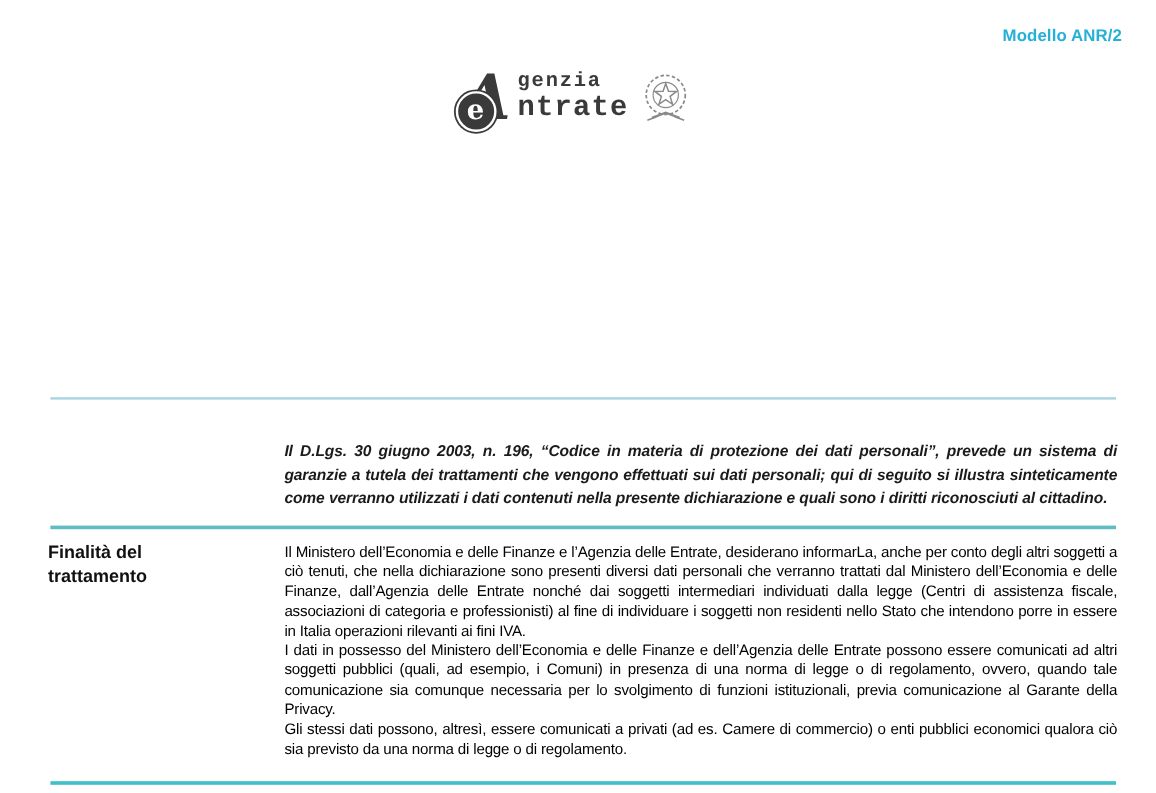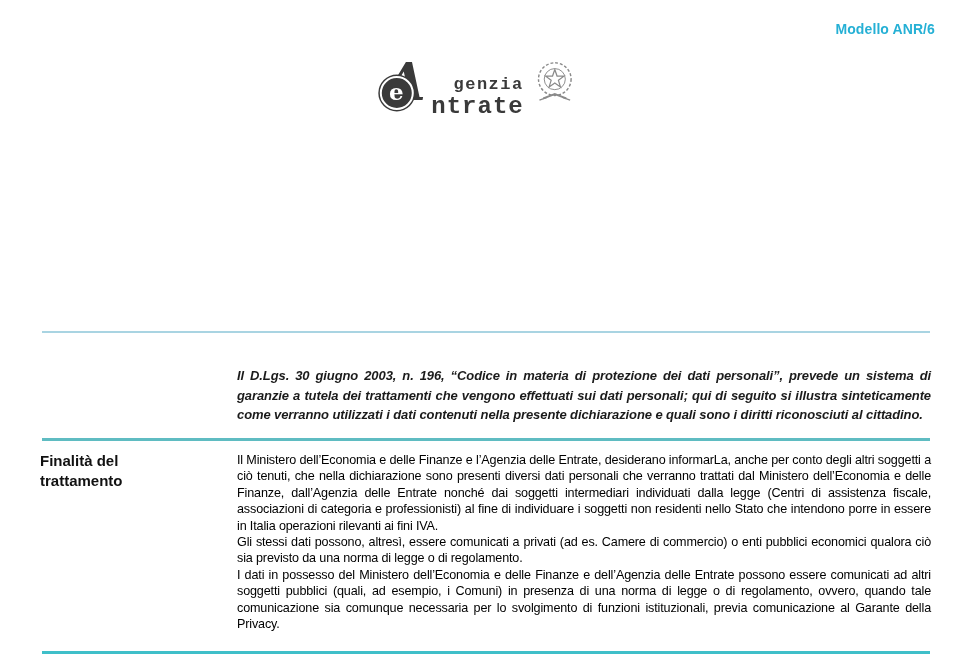--- a/index.html
+++ b/index.html
@@ -43,23 +43,23 @@
     width:30px;height:30px;border-radius:50%;
     background:var(--logo-gray);
     border:2px solid #fff;
     box-shadow:0 0 0 1.5px var(--logo-gray);
     color:#fff;
     font-family:"DejaVu Serif", serif;
     font-weight:700;font-size:23px;line-height:28px;
     text-align:center;
   }
   .wordmark{
-    display:flex;flex-direction:column;margin-left:-2px;margin-top:20px;
+    display:flex;flex-direction:column;margin-left:-2px;margin-top:4px;
     color:var(--logo-gray);
-    font-family:"Liberation Mono", monospace;font-weight:700;text-align:right;
+    font-family:"Liberation Mono", monospace;font-weight:700;
   }
   .logo-line1{font-size:17px;line-height:19px;letter-spacing:1.5px;}
   .logo-line2{font-size:24px;line-height:26px;letter-spacing:1px;}
   .emblem{margin-left:8px;margin-top:2px;}
   
   .title{
     position:absolute;top:186px;left:0;width:100%;
     margin:0;text-align:center;
     font-size:29px;line-height:31px;font-weight:700;
     letter-spacing:-0.5px;
@@ -92,21 +92,21 @@
     font-size:12.6px;line-height:16.4px;
     letter-spacing:-0.15px;
     color:#000000;
   }
 </style>
 </head>
 <body>
 
 <div class="page">
 
-  <div class="modello">Modello ANR/6</div>
+  <div class="modello">Modello ANR/2</div>
 
   <div class="logo">
     <div class="mark">
       <span class="mark-a">A</span>
       <span class="mark-e">e</span>
     </div>
     <div class="wordmark">
       <span class="logo-line1">genzia</span>
       <span class="logo-line2">ntrate</span>
     </div>
@@ -129,19 +129,19 @@
     <p>Il D.Lgs. 30 giugno 2003, n. 196, “Codice in materia di protezione dei dati personali”, prevede un sistema di garanzie a tutela dei trattamenti che vengono effettuati sui dati personali; qui di seguito si illustra sinteticamente come verranno utilizzati i dati contenuti nella presente dichiarazione e quali sono i diritti riconosciuti al cittadino.</p>
   </div>
 
   <div class="rule rule-mid"></div>
 
   <div class="side-label label-finalita">Finalità del
 trattamento</div>
 
   <div class="body-block body-finalita">
     <p>Il Ministero dell’Economia e delle Finanze e l’Agenzia delle Entrate, desiderano informarLa, anche per conto degli altri soggetti a ciò tenuti, che nella dichiarazione sono presenti diversi dati personali che verranno trattati dal Ministero dell’Economia e delle Finanze, dall’Agenzia delle Entrate nonché dai soggetti intermediari individuati dalla legge (Centri di assistenza fiscale, associazioni di categoria e professionisti) al fine di individuare i soggetti non residenti nello Stato che intendono porre in essere in Italia operazioni rilevanti ai fini IVA.</p>
+    <p>I dati in possesso del Ministero dell’Economia e delle Finanze e dell’Agenzia delle Entrate possono essere comunicati ad altri soggetti pubblici (quali, ad esempio, i Comuni) in presenza di una norma di legge o di regolamento, ovvero, quando tale comunicazione sia comunque necessaria per lo svolgimento di funzioni istituzionali, previa comunicazione al Garante della Privacy.</p>
     <p>Gli stessi dati possono, altresì, essere comunicati a privati (ad es. Camere di commercio) o enti pubblici economici qualora ciò sia previsto da una norma di legge o di regolamento.</p>
-    <p>I dati in possesso del Ministero dell’Economia e delle Finanze e dell’Agenzia delle Entrate possono essere comunicati ad altri soggetti pubblici (quali, ad esempio, i Comuni) in presenza di una norma di legge o di regolamento, ovvero, quando tale comunicazione sia comunque necessaria per lo svolgimento di funzioni istituzionali, previa comunicazione al Garante della Privacy.</p>
   </div>
 
   <div class="rule rule-bottom"></div>
 
 </div>
 
 </body></html>

